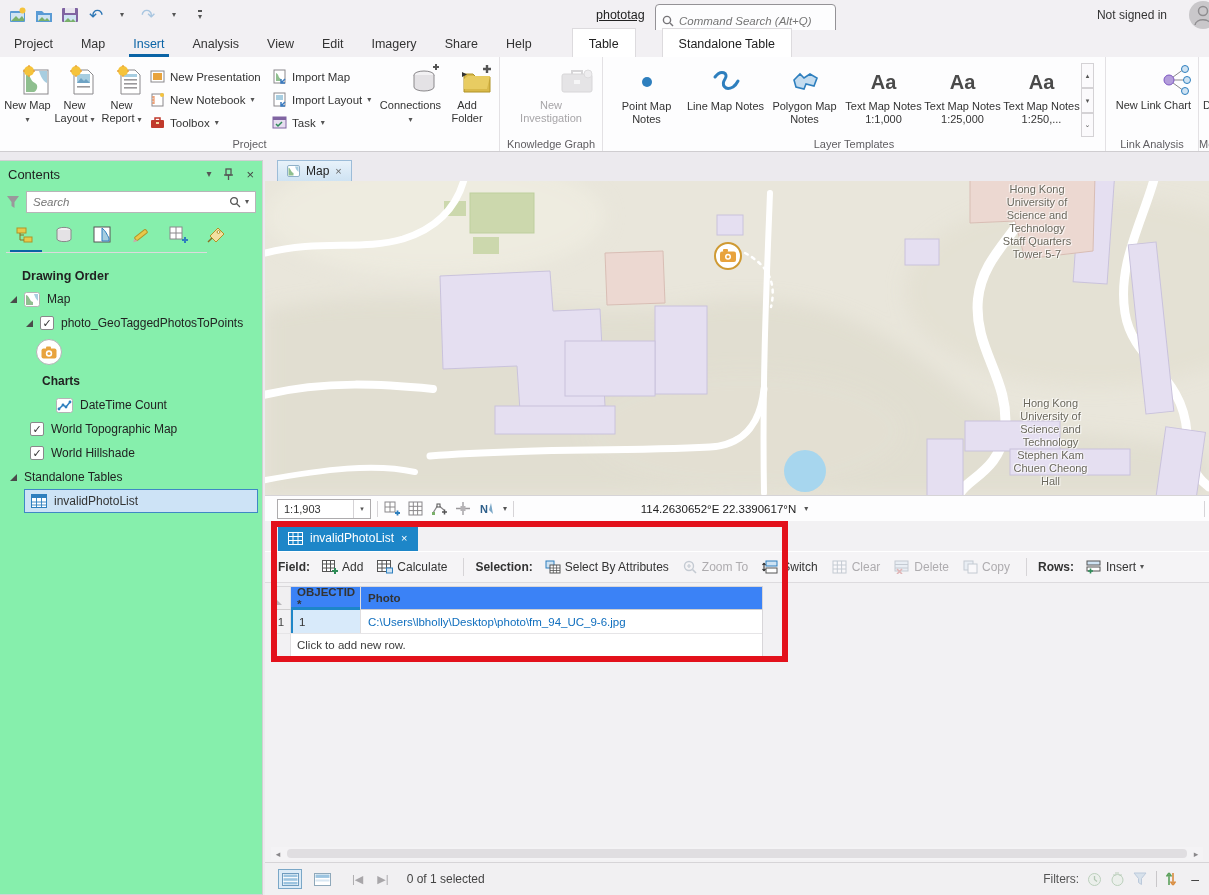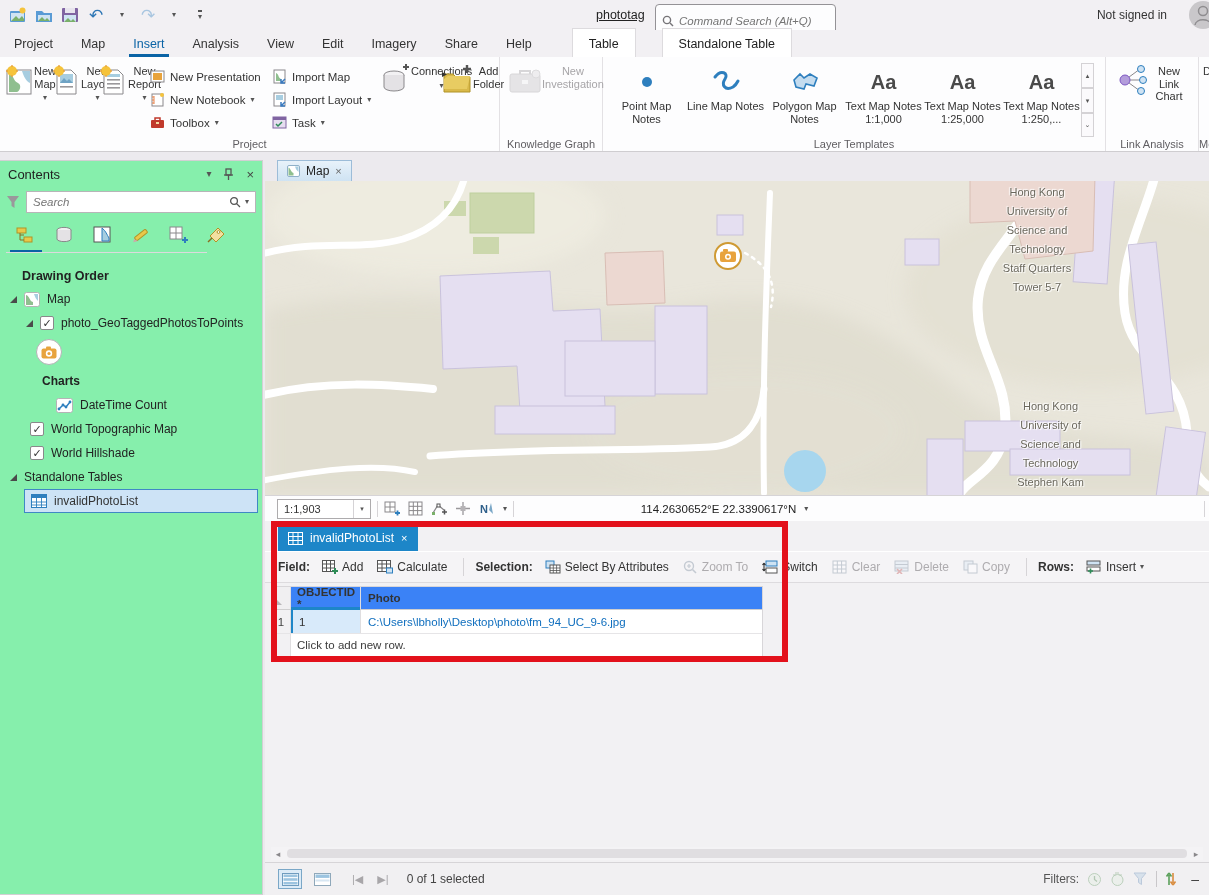--- a/index.html
+++ b/index.html
@@ -26,21 +26,21 @@
   .rtab { padding:0 14px; height:27px; display:flex; align-items:center; font-size:12.5px; color:#333; cursor:default; position:relative; }
   .rtab.active { color:#0a63a5; }
   .rtab.active::after { content:""; position:absolute; left:10px; right:10px; bottom:0; height:3px; background:#0a63a5; }
   .ctx-tab { margin-left:26px; background:#fff; border:1px solid #dddbde; height:32px; display:flex; align-items:center; padding:0 16px; font-size:12.5px; color:#222; }
   .ctx-tab + .ctx-tab { margin-left:26px; }
 
   
   .ribbonbody { position:absolute; left:0; top:57px; width:1209px; height:95px; background:#fdfdfe; border-bottom:1px solid #cfcdd0; display:flex; }
   .rgroup { position:relative; height:94px; border-right:1px solid #e3e1e4; padding:4px 4px 16px 4px; display:flex; align-items:flex-start; }
   .glabel { position:absolute; bottom:1px; left:0; right:0; text-align:center; font-size:11px; color:#5f5d61; }
-  .bigbtn { width:47px; display:flex; flex-direction:row; align-items:flex-start; padding-top:2px; cursor:default; }
+  .bigbtn { width:47px; display:flex; flex-direction:column; align-items:flex-end; padding-top:2px; cursor:default; }
   .bigbtn .bicon { height:34px; display:flex; align-items:center; justify-content:center; }
   .bigbtn .blabel { font-size:11px; line-height:12.5px; text-align:center; color:#333; margin-top:2px; }
   .bigbtn.disabled .blabel { color:#a7a5a8; }
   .smallcol { display:flex; flex-direction:column; justify-content:flex-start; margin:4px 2px 0 2px; }
   .smallbtn { height:23px; display:flex; align-items:center; gap:5px; padding:0 3px; font-size:11.5px; color:#333; white-space:nowrap; cursor:default; }
   .mapnote { width:79px; display:flex; flex-direction:column; align-items:center; padding-top:3px; cursor:default; }
   .mapnote .nicon { height:36px; display:flex; align-items:center; justify-content:center; }
   .mapnote .nlabel { font-size:11px; line-height:12.5px; text-align:center; color:#333; }
   .aa { font-size:20px; color:#4a4a4a; font-weight:bold; }
   .rscroll { width:14px; display:flex; flex-direction:column; margin-top:2px; }
@@ -63,21 +63,21 @@
   .exp { width:0; height:0; border-bottom:7px solid #4a4a4a; border-left:7px solid transparent; }
   .cbx { width:14px; height:14px; border:1px solid #8a888b; background:#fff; border-radius:2px; display:flex; align-items:center; justify-content:center; font-size:11px; color:#333; line-height:11px; }
   .cam-circle { width:26px; height:26px; border-radius:50%; background:#fff; border:1px solid #b5b3b6; display:flex; align-items:center; justify-content:center; }
   .sel-item { display:flex; align-items:center; gap:7px; height:24px; margin:0 4px 0 24px; background:#cde3f6; border:1px solid #3f88c5; padding-left:6px; font-size:12px; }
 
   
   .viewtabs { position:absolute; left:265px; top:159px; width:944px; height:22px; display:flex; align-items:flex-end; }
   .viewtab { margin-left:12px; height:21px; display:flex; align-items:center; gap:6px; padding:0 9px; background:linear-gradient(#e8f2fa,#cfe3f3); border:1px solid #9cbcd8; border-bottom:none; font-size:12px; color:#222; }
   .viewtab .x { color:#666; font-size:11px; }
   .mapcanvas { position:absolute; left:265px; top:181px; width:944px; height:314px; overflow:hidden; background:#e9e6db; }
-  .maplabel { position:absolute; white-space:pre-line; text-align:center; font-size:11px; line-height:19px; color:#6a675c; text-shadow:0 0 2px #fff, 1px 1px 1px #fff, -1px -1px 1px #fff; }
+  .maplabel { position:absolute; white-space:pre-line; text-align:center; font-size:11px; line-height:13px; color:#6a675c; text-shadow:0 0 2px #fff, 1px 1px 1px #fff, -1px -1px 1px #fff; }
   .mapstatus { position:absolute; left:265px; top:495px; width:944px; height:26px; background:#fdfdfe; border-top:1px solid #d6d4d7; display:flex; align-items:center; }
   .scalebox { margin-left:12px; width:94px; height:20px; border:1px solid #adabad; background:#fff; display:flex; align-items:center; font-size:11px; padding-left:6px; }
   .scalebox .sb-arrow { margin-left:auto; border-left:1px solid #d5d3d6; width:17px; height:18px; display:flex; align-items:center; justify-content:center; font-size:7px; color:#555; }
   .ms-sep { width:1px; height:16px; background:#d6d4d7; margin:0 6px; }
   .ms-icons { display:flex; align-items:center; gap:8px; color:#4d6f8f; }
   .coords { margin-left:auto; display:flex; align-items:center; gap:8px; font-size:11.5px; color:#222; padding-right:275px; }
 
   
   .tablepanel { position:absolute; left:265px; top:521px; width:944px; height:374px; background:#f2f1f3; }
   .tp-tabs { height:30px; display:flex; align-items:flex-end; }

